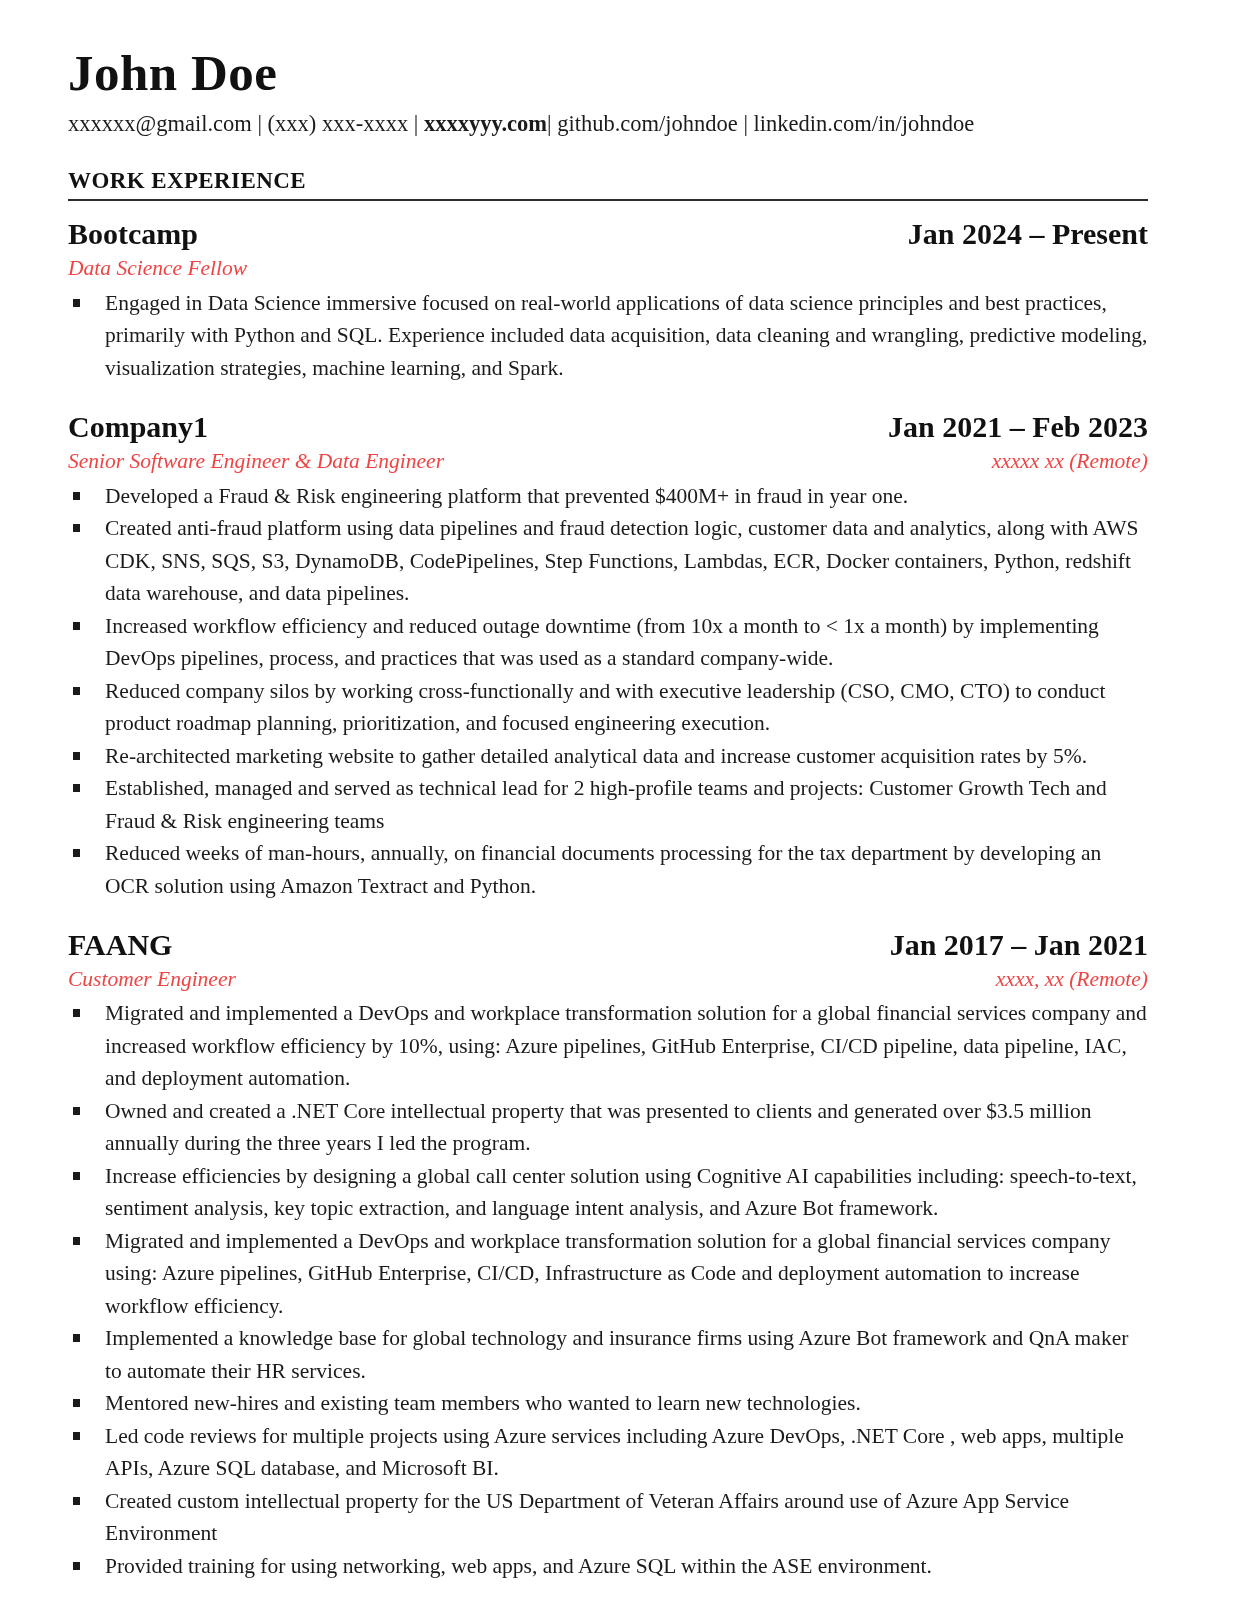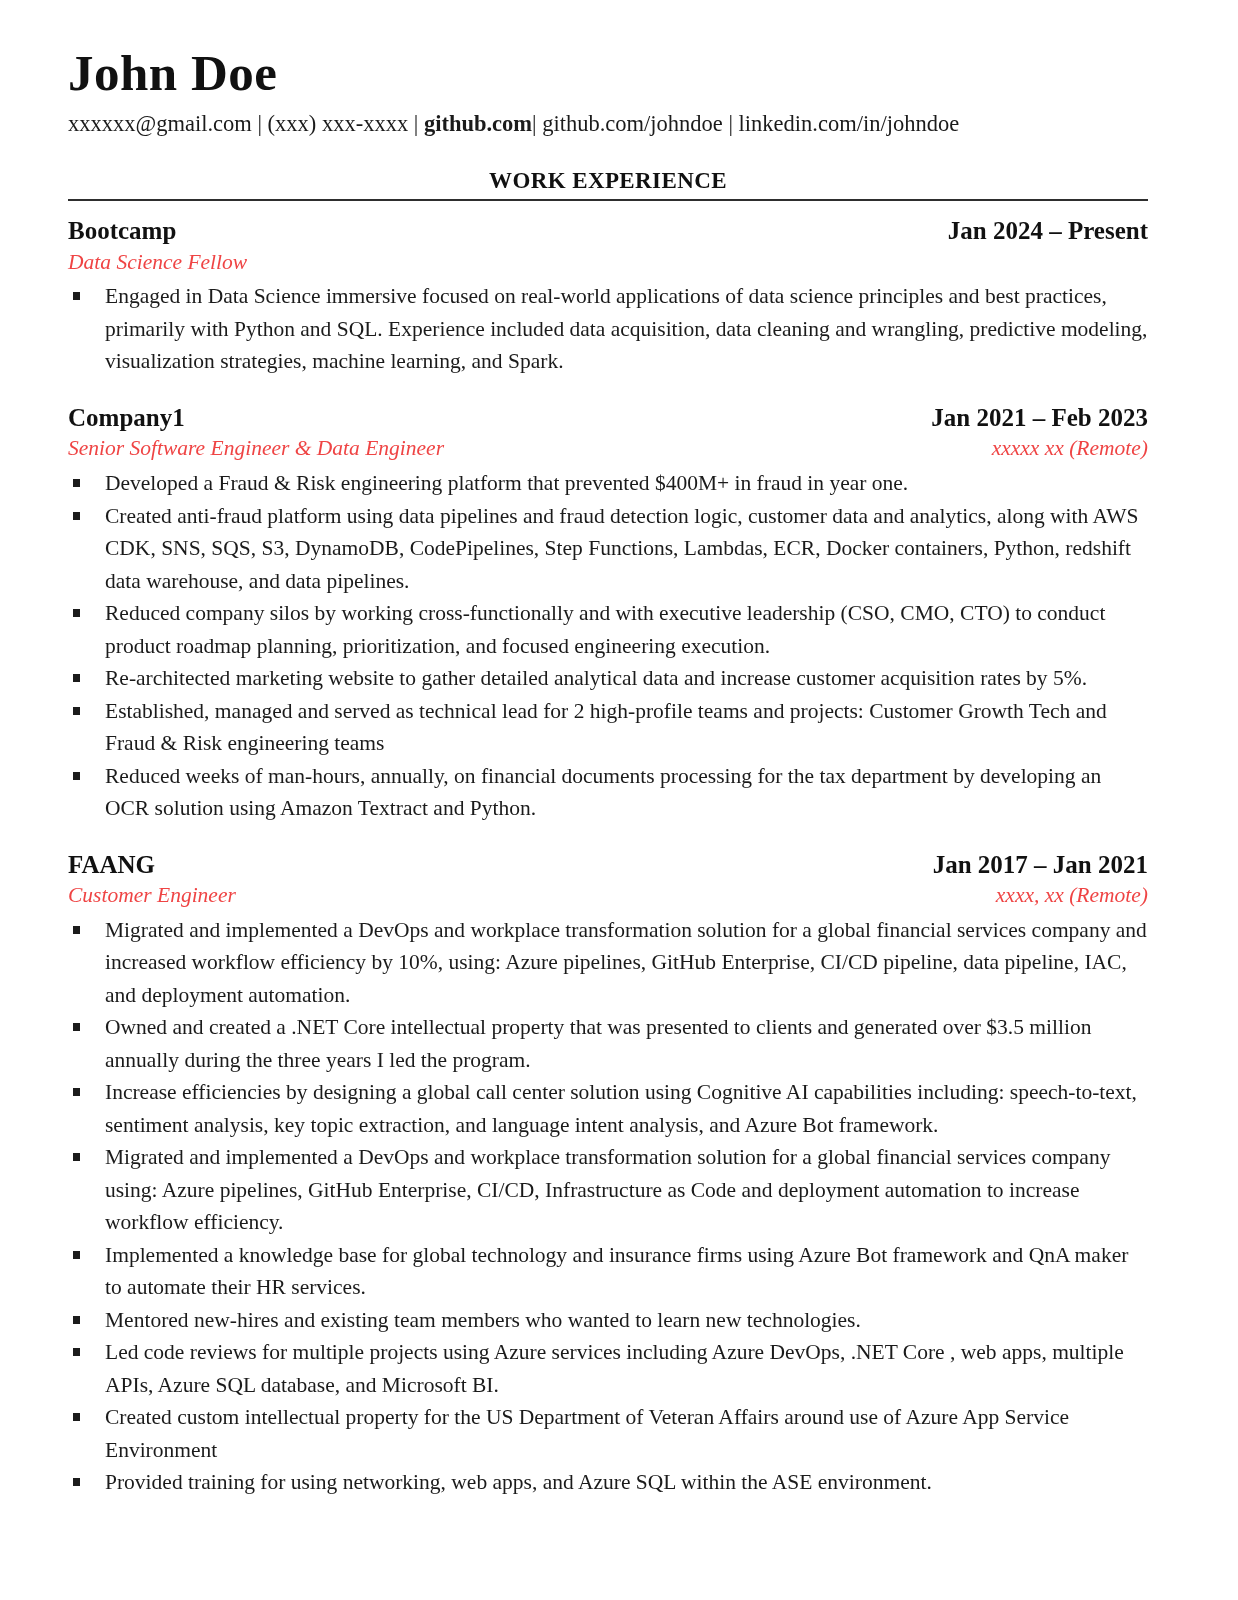--- a/index.html
+++ b/index.html
@@ -37,29 +37,28 @@
   }
   .contact b { font-weight: bold; }
   h2.sec-title {
     margin: 30px 0 0 0;
     font-size: 23px;
     font-weight: bold;
     letter-spacing: 0.4px;
     padding-bottom: 5px;
     border-bottom: 2.5px solid #2e2e2e;
     color: #111;
-    text-align: center;
   }
   .job { margin-top: 24px; }
   .jobs > .job:first-child { margin-top: 14px; }
   .job-head {
     display: flex;
     justify-content: space-between;
     align-items: flex-start;
-    font-size: 25px;
+    font-size: 30px;
     font-weight: bold;
     line-height: 1.25;
     color: #111;
   }
   .job-sub {
     display: flex;
     justify-content: space-between;
     align-items: baseline;
     font-size: 21.5px;
     font-style: italic;
@@ -89,21 +88,21 @@
     background: #1b1b1b;
   }
   ul.job-bullets b { font-weight: normal; }
 </style>
 </head>
 <body>
 
 <div class="page">
   <header>
     <h1 class="person-name">John Doe</h1>
-    <p class="contact"><span>xxxxxx@gmail.com | (xxx) xxx-xxxx | </span><b>github.com</b><span>| github.com/johndoe | linkedin.com/in/johndoe</span></p>
+    <p class="contact"><span>xxxxxx@gmail.com | (xxx) xxx-xxxx | </span><b>xxxxyyy.com</b><span>| github.com/johndoe | linkedin.com/in/johndoe</span></p>
   </header>
 
   <section>
     <h2 class="sec-title">WORK EXPERIENCE</h2>
     <div class="jobs">
   <article class="job">
     <div class="job-head">
       <span class="job-company">Bootcamp</span>
       <span class="job-dates">Jan 2024 – Present</span>
     </div>
@@ -121,20 +120,21 @@
       <span class="job-company">Company1</span>
       <span class="job-dates">Jan 2021 – Feb 2023</span>
     </div>
     <div class="job-sub">
       <span class="job-role">Senior Software Engineer &amp; Data Engineer</span>
       <span class="job-location">xxxxx xx (Remote)</span>
     </div>
     <ul class="job-bullets">
             <li><span>Developed a Fraud &amp; Risk engineering platform that </span><b>prevented $400M+ in fraud</b><span> in year one.</span></li>
             <li><span>Created anti-fraud platform using data pipelines and fraud detection logic, customer data and analytics, along with AWS CDK, SNS, SQS, S3, DynamoDB, CodePipelines, Step Functions, Lambdas, ECR, Docker containers, Python, redshift data warehouse, and data pipelines.</span></li>
+            <li><span>Increased workflow efficiency and reduced outage downtime (from 10x a month to &lt; 1x a month) by implementing DevOps pipelines, process, and practices that was used as a standard company-wide.</span></li>
             <li><span>Reduced company silos by working cross-functionally and with executive leadership (CSO, CMO, CTO) to conduct product roadmap planning, prioritization, and focused engineering execution.</span></li>
             <li><span>Re-architected marketing website to gather detailed analytical data and increase customer acquisition rates by 5%.</span></li>
             <li><span>Established, managed and served as technical lead for 2 high-profile teams and projects: Customer Growth Tech and Fraud &amp; Risk engineering teams</span></li>
             <li><span>Reduced weeks of man-hours, annually, on financial documents processing for the tax department by developing an OCR solution using Amazon Textract and Python.</span></li>
           </ul>
   </article>
 
   <article class="job">
     <div class="job-head">
       <span class="job-company">FAANG</span>

